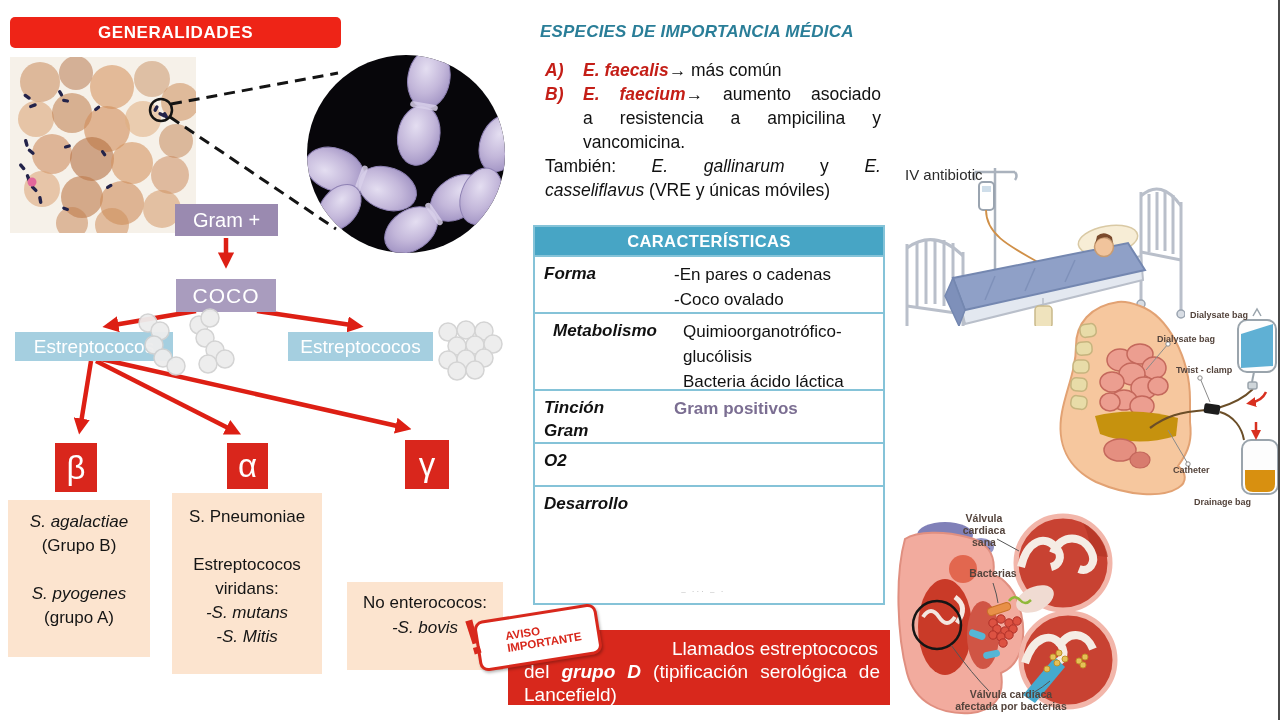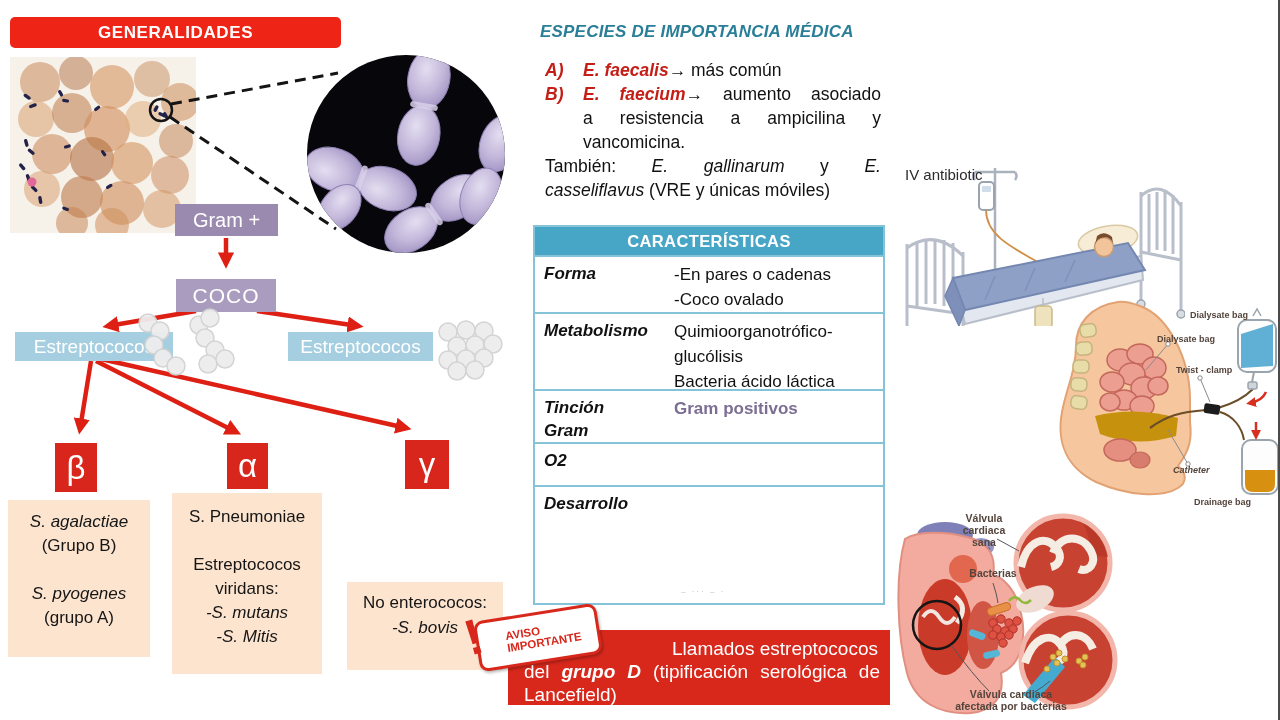--- a/index.html
+++ b/index.html
@@ -37,42 +37,42 @@
   .jline{text-align:justify;text-align-last:justify;}
   .indent{padding-left:38px;}
   
   #charac-table{left:533px;top:225px;width:352px;border:2px solid #85c3d8;box-sizing:border-box;background:#fff;z-index:2;}
   #charac-head{height:28px;background:#47a5c5;color:#fff;font-weight:bold;font-size:16.5px;letter-spacing:.4px;
     display:flex;align-items:center;justify-content:center;}
   .trow{display:flex;border-top:2px solid #85c3d8;box-sizing:border-box;position:relative;}
   .tlabel{width:135px;padding:5px 6px 0 9px;font-weight:bold;font-style:italic;font-size:17px;line-height:23px;
     white-space:pre-line;box-sizing:border-box;}
   .tval{flex:1;padding:5px 4px 0 4px;font-size:17px;line-height:25px;box-sizing:border-box;}
-  .r0{height:57px;} .r1{height:77px;} .r2{height:53px;} .r3{height:43px;} .r4{height:118px;}
+  .r0{height:57px;} .r1{height:77px;padding-left:9px;} .r2{height:53px;} .r3{height:43px;} .r4{height:118px;}
   .val-gram{color:#7b6e92;font-weight:bold;}
   #faint-marks{position:absolute;left:42%;bottom:7px;font-size:8px;color:#bfbfbf;letter-spacing:2px;}
   
   #groupd-banner{left:508px;top:630px;width:382px;height:75px;background:#d8281c;color:#fff;font-size:19px;
     line-height:23px;padding:7px 10px 0 16px;box-sizing:border-box;z-index:3;}
   #groupd-banner .l1{text-align:right;padding-right:2px;}
   #groupd-banner .l2{text-align:justify;text-align-last:justify;}
   .bdit{font-weight:bold;font-style:italic;}
   #stamp{left:476px;top:612px;width:118px;height:45px;background:#fff;border:3px solid #d8281c;border-radius:9px;
     transform:rotate(-9deg);z-index:6;box-shadow:1px 2px 3px rgba(0,0,0,.28);display:flex;align-items:center;}
   #stamp .excl{position:absolute;left:-13px;top:-13px;font-size:50px;font-weight:bold;color:#d8281c;
     transform:rotate(-7deg);line-height:1;}
   #stamp .stxt{margin-left:27px;color:#d8281c;font-weight:bold;font-size:11.5px;line-height:11.5px;}
   
   .ill-label{font-weight:bold;color:#54443c;z-index:2;}
   #iv-label{left:905px;top:166px;font-size:15px;font-weight:normal;color:#2b2b2b;}
   .dlab{font-size:9px;}
   #lab-dial-top{left:1190px;top:310px;width:86px;}
   #lab-dial-in{left:1157px;top:334px;width:80px;}
   #lab-clamp{left:1176px;top:365px;width:80px;}
-  #lab-cath{left:1173px;top:465px;width:60px;font-style:italic;}
+  #lab-cath{left:1173px;top:465px;width:60px;}
   #lab-drain{left:1194px;top:497px;width:86px;}
   .hlab{font-size:10.5px;text-align:center;}
   #lab-healthy{left:948px;top:512px;width:72px;white-space:pre-line;line-height:12px;}
   #lab-bact{left:958px;top:567px;width:70px;}
   #lab-affect{left:944px;top:688px;width:134px;line-height:12px;}
   
   .z0{z-index:0;} .z1{z-index:1;} .z3{z-index:3;}
   #right-edge{right:0;top:0;width:2px;height:720px;background:#4a4a4a;z-index:10;}
 </style>
 </head>

